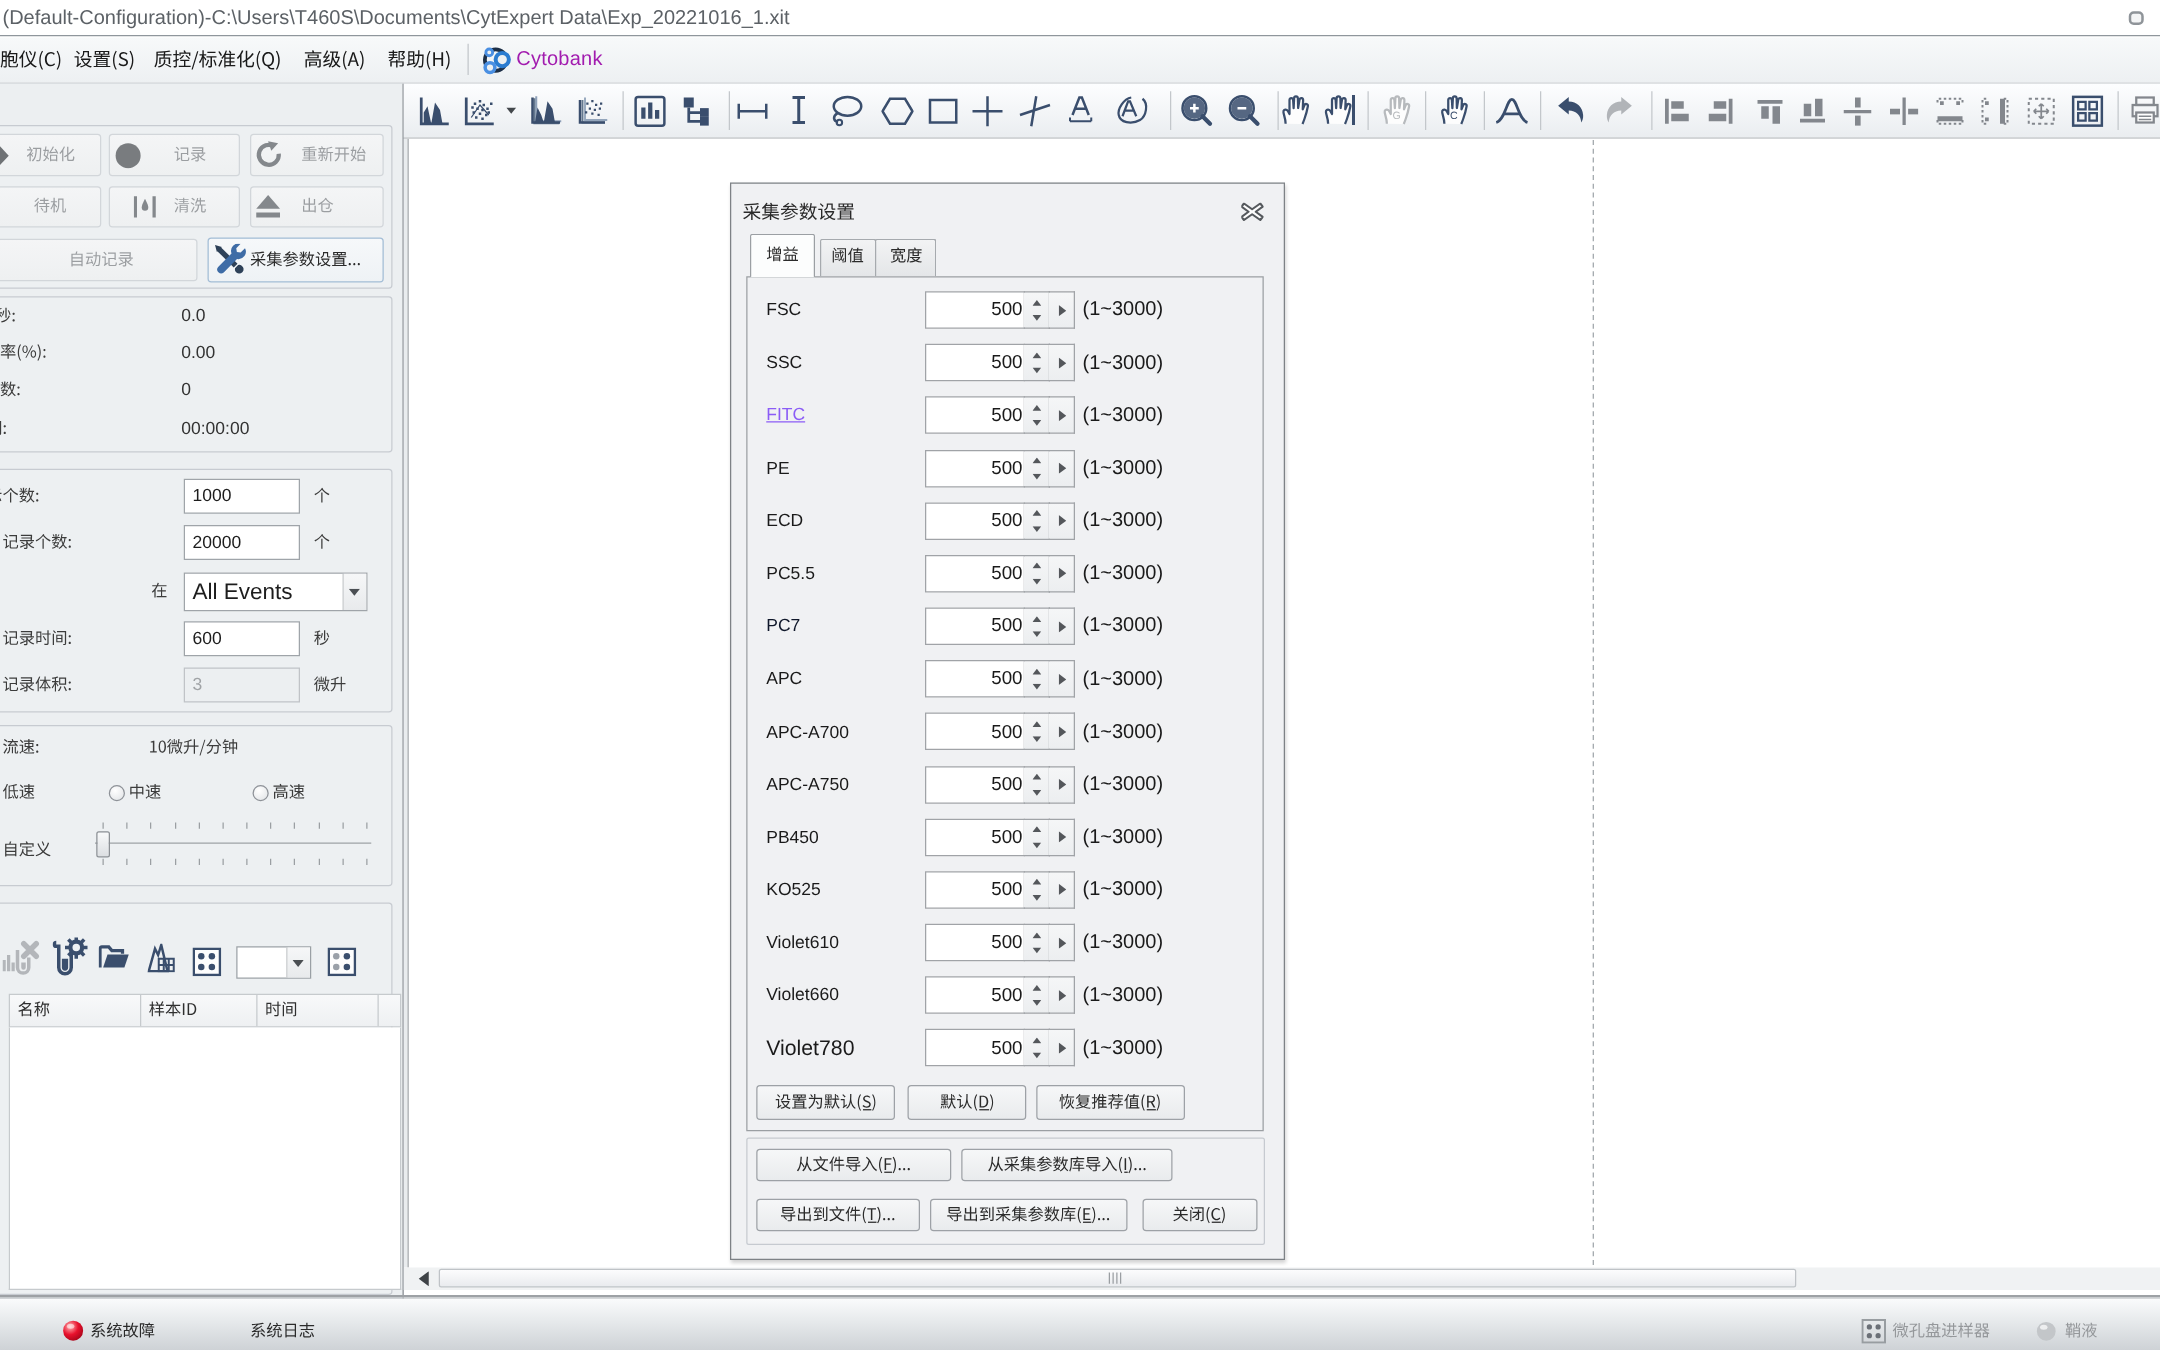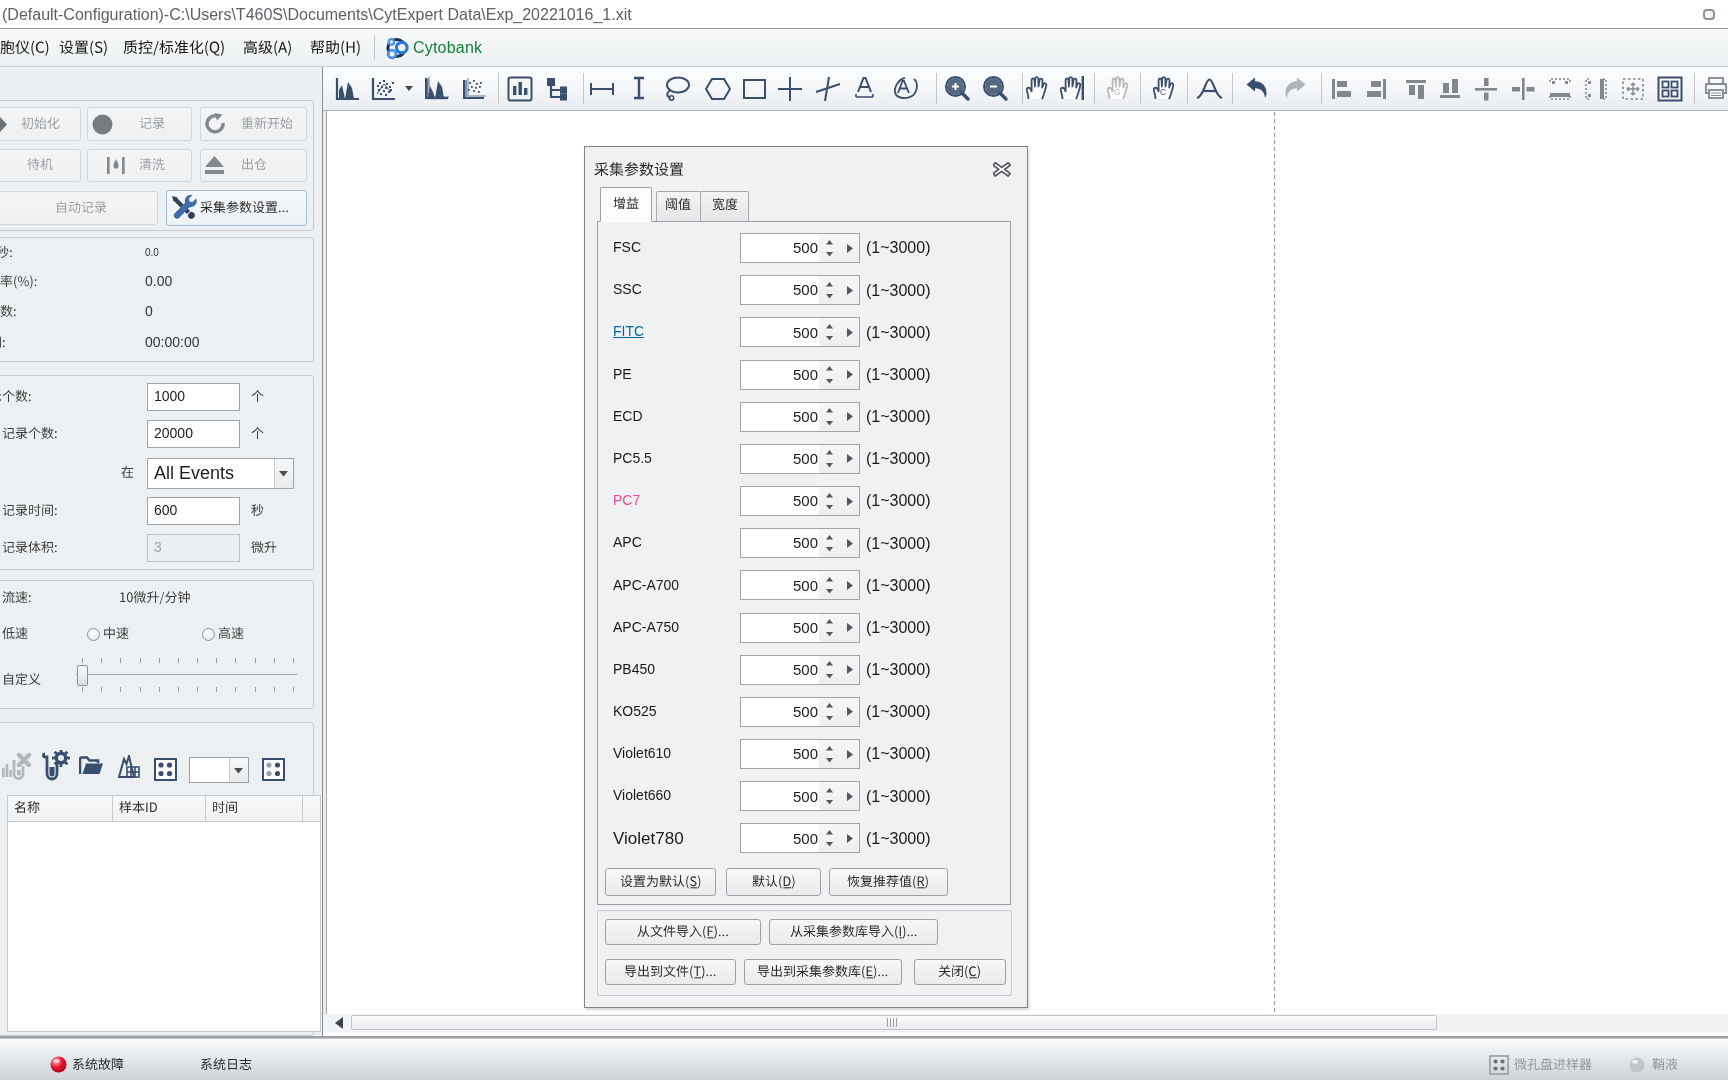--- a/index.html
+++ b/index.html
@@ -33,21 +33,21 @@
       <path d="M4.1 -12.6V-11.4H1V-10.5H4.1V-9.4H1.3V-8.5H4.1V-8.2C4.1 -7.9 4.1 -7.6 4 -7.3H0.8V-6.4H3.6C3.1 -5.8 2.3 -5.1 1 -4.7C1.3 -4.5 1.6 -4.1 1.8 -3.9C3.5 -4.5 4.4 -5.5 4.8 -6.4H8.1V-7.3H5.2C5.2 -7.6 5.2 -7.9 5.2 -8.2V-8.5H7.7V-9.4H5.2V-10.5H8V-11.4H5.2V-12.6ZM8.8 -12V-4.5H9.8V-11H12.4C12 -10.3 11.5 -9.6 11 -8.9C12.3 -8.2 12.8 -7.5 12.8 -7C12.8 -6.7 12.7 -6.5 12.4 -6.3C12.3 -6.3 12 -6.2 11.8 -6.2C11.4 -6.2 10.8 -6.2 10.2 -6.3C10.4 -6 10.5 -5.6 10.6 -5.3C11.1 -5.3 11.8 -5.3 12.3 -5.3C12.6 -5.4 12.9 -5.4 13.2 -5.6C13.7 -5.8 13.9 -6.3 13.9 -6.9C13.9 -7.6 13.5 -8.3 12.2 -9.1C12.8 -9.9 13.5 -10.8 14.1 -11.5L13.3 -12L13.1 -12ZM2.2 -3.9V0.4H3.4V-2.9H6.9V1.2H8V-2.9H11.8V-0.9C11.8 -0.7 11.8 -0.6 11.5 -0.6C11.3 -0.6 10.4 -0.6 9.4 -0.6C9.6 -0.3 9.8 0.1 9.8 0.4C11.1 0.4 11.9 0.4 12.4 0.2C12.8 0 13 -0.3 13 -0.8V-3.9H8V-5.1H6.9V-3.9Z M24.5 -12.6C24.5 -11.4 24.5 -10.3 24.5 -9.2H22V-8.1H24.4C24.2 -4.5 23.4 -1.4 20.6 0.4C20.8 0.6 21.2 1 21.4 1.2C24.4 -0.8 25.3 -4.2 25.5 -8.1H27.8C27.7 -2.6 27.6 -0.6 27.2 -0.2C27 0 26.9 0.1 26.6 0.1C26.3 0.1 25.5 0 24.6 -0C24.8 0.3 25 0.8 25 1.1C25.8 1.1 26.6 1.1 27.1 1.1C27.5 1 27.9 0.9 28.1 0.5C28.6 -0.1 28.8 -2.3 28.9 -8.6C28.9 -8.8 28.9 -9.2 28.9 -9.2H25.5C25.6 -10.3 25.6 -11.4 25.6 -12.6ZM15.5 -1.4 15.7 -0.3C17.5 -0.7 20 -1.3 22.4 -1.8L22.3 -2.9L21.5 -2.7V-11.9H16.6V-1.6ZM17.6 -1.8V-4.4H20.4V-2.4ZM17.6 -7.6H20.4V-5.4H17.6ZM17.6 -8.6V-10.8H20.4V-8.6Z M33.6 2.9 34.4 2.6C33.1 0.4 32.5 -2.1 32.5 -4.7C32.5 -7.2 33.1 -9.7 34.4 -11.9L33.6 -12.3C32.2 -10 31.4 -7.6 31.4 -4.7C31.4 -1.7 32.2 0.7 33.6 2.9Z M36.6 0H38V-5.2H43.1V0H44.5V-11H43.1V-6.4H38V-11H36.6Z M47.5 2.9C48.9 0.7 49.7 -1.7 49.7 -4.7C49.7 -7.6 48.9 -10 47.5 -12.3L46.6 -11.9C47.9 -9.7 48.6 -7.2 48.6 -4.7C48.6 -2.1 47.9 0.4 46.6 2.6Z" fill="#1b1b1b"></path>
     </g>
   </svg>
 <div style="position:absolute;left:374px;top:35px;width:1px;height:25px;background:#c2c6ca;"></div>
 <svg class="abs" style="left:385px;top:36px" width="25" height="24" viewBox="0 0 25 24">
 <circle cx="11.5" cy="12" r="8.6" fill="none" stroke="#1d2f47" stroke-width="3"></circle>
 <circle cx="16.8" cy="11.6" r="5.3" fill="#edf0f2" stroke="#2b7cd0" stroke-width="3.2"></circle>
 <circle cx="7" cy="18" r="3.9" fill="#edf0f2" stroke="#4a8fe2" stroke-width="2.8"></circle>
 <circle cx="6.4" cy="5.9" r="2.7" fill="#edf0f2" stroke="#4a8fe2" stroke-width="2.3"></circle>
 </svg>
-<div style="position:absolute;left:413px;top:34.4px;font-size:16px;color:#15803d;line-height:27.2px;white-space:pre;letter-spacing:0.2px;">Cytobank</div>
+<div style="position:absolute;left:413px;top:34.4px;font-size:16px;color:#a21caf;line-height:27.2px;white-space:pre;letter-spacing:0.2px;">Cytobank</div>
 <div style="position:absolute;left:0px;top:67px;width:323px;height:973px;background:#eceff1;border-right:1px solid #888d92;"></div>
 <div style="position:absolute;left:-12px;top:100px;width:326px;height:131px;border:1px solid #c7cbd1;border-radius:3px;background:#edf0f2;"></div>
 <div style="position:absolute;left:-12px;top:237px;width:326px;height:125px;border:1px solid #c7cbd1;border-radius:3px;background:#edf0f2;"></div>
 <div style="position:absolute;left:-12px;top:375px;width:326px;height:195px;border:1px solid #c7cbd1;border-radius:3px;background:#edf0f2;"></div>
 <div style="position:absolute;left:-12px;top:580px;width:326px;height:129px;border:1px solid #c7cbd1;border-radius:3px;background:#edf0f2;"></div>
 <div style="position:absolute;left:-12px;top:722px;width:326px;height:314px;border:1px solid #c7cbd1;border-radius:3px;background:#edf0f2;"></div>
 <div style="position:absolute;left:-30px;top:107px;width:111px;height:34px;background:linear-gradient(#f4f5f6,#eef0f1);border:1px solid #d2d6da;border-radius:3px;"></div>
 <div style="position:absolute;left:87px;top:107px;width:105px;height:34px;background:linear-gradient(#f4f5f6,#eef0f1);border:1px solid #d2d6da;border-radius:3px;"></div>
 <div style="position:absolute;left:200px;top:107px;width:107px;height:34px;background:linear-gradient(#f4f5f6,#eef0f1);border:1px solid #d2d6da;border-radius:3px;"></div>
 <div style="position:absolute;left:-30px;top:149px;width:111px;height:33px;background:linear-gradient(#f4f5f6,#eef0f1);border:1px solid #d2d6da;border-radius:3px;"></div>
@@ -133,21 +133,21 @@
 <svg style="position:absolute;left:-26px;top:305.1px;overflow:visible" width="44" height="14">
     <g transform="translate(0,11.0)">
       <path d="M5.9 -5.3V-3.4H2.7V-5.3ZM6.9 -5.3H10.2V-3.4H6.9ZM5.9 -6.2H2.7V-8.1H5.9ZM6.9 -6.2V-8.1H10.2V-6.2ZM1.6 -9V-1.7H2.7V-2.5H5.9V-1.1C5.9 0.4 6.3 0.8 7.8 0.8C8.1 0.8 10.3 0.8 10.6 0.8C12 0.8 12.3 0.1 12.5 -1.8C12.2 -1.9 11.8 -2.1 11.5 -2.3C11.4 -0.6 11.3 -0.2 10.6 -0.2C10.1 -0.2 8.2 -0.2 7.8 -0.2C7 -0.2 6.9 -0.3 6.9 -1.1V-2.5H11.2V-9H6.9V-10.9H5.9V-9Z M19 -7V-5.1H13.7V-4.2H19V-0.3C19 -0 19 0 18.7 0.1C18.4 0.1 17.4 0.1 16.4 0C16.5 0.3 16.7 0.8 16.8 1C18.1 1 18.9 1 19.4 0.9C19.9 0.7 20.1 0.4 20.1 -0.2V-4.2H25.4V-5.1H20.1V-6.5C21.5 -7.3 23.2 -8.4 24.3 -9.5L23.6 -10.1L23.4 -10H15V-9.1H22.3C21.4 -8.3 20.1 -7.5 19 -7Z M31.8 -10.7C31.5 -10.2 31.1 -9.4 30.8 -8.9L31.4 -8.6C31.8 -9.1 32.2 -9.7 32.6 -10.3ZM27.1 -10.3C27.5 -9.8 27.8 -9 27.9 -8.6L28.7 -8.9C28.6 -9.4 28.2 -10.1 27.9 -10.6ZM31.3 -3.4C31 -2.7 30.6 -2.1 30.1 -1.6C29.6 -1.9 29.1 -2.1 28.6 -2.3C28.8 -2.7 29 -3 29.2 -3.4ZM27.4 -2C28.1 -1.7 28.8 -1.4 29.4 -1.1C28.6 -0.5 27.6 -0.1 26.5 0.2C26.7 0.4 26.9 0.7 27 0.9C28.2 0.6 29.3 0.1 30.2 -0.7C30.7 -0.4 31.1 -0.1 31.4 0.1L32 -0.6C31.7 -0.8 31.3 -1 30.9 -1.2C31.6 -2 32.1 -2.9 32.4 -4L31.9 -4.2L31.7 -4.2H29.6L29.9 -4.9L29 -5C28.9 -4.8 28.8 -4.5 28.7 -4.2H26.9V-3.4H28.3C28 -2.9 27.7 -2.4 27.4 -2ZM29.3 -10.9V-8.5H26.6V-7.7H29C28.4 -6.9 27.4 -6 26.5 -5.7C26.7 -5.5 26.9 -5.1 27 -4.9C27.8 -5.3 28.7 -6.1 29.3 -6.8V-5.3H30.3V-7C30.9 -6.6 31.7 -6 32 -5.7L32.5 -6.4C32.2 -6.6 31.1 -7.3 30.4 -7.7H32.9V-8.5H30.3V-10.9ZM34.2 -10.8C33.9 -8.5 33.3 -6.3 32.3 -5C32.5 -4.8 32.8 -4.5 33 -4.4C33.3 -4.9 33.6 -5.4 33.9 -6.1C34.2 -4.8 34.5 -3.6 35 -2.6C34.3 -1.4 33.3 -0.4 31.9 0.3C32 0.5 32.3 0.9 32.4 1.1C33.7 0.4 34.7 -0.5 35.5 -1.7C36.2 -0.6 37 0.3 38 0.9C38.1 0.7 38.4 0.3 38.6 0.2C37.5 -0.4 36.7 -1.4 36 -2.6C36.7 -3.9 37.2 -5.5 37.4 -7.5H38.3V-8.4H34.6C34.8 -9.1 35 -9.9 35.1 -10.7ZM36.5 -7.5C36.3 -6 36 -4.7 35.5 -3.6C35 -4.8 34.7 -6.1 34.4 -7.5Z M40.8 -5.1C41.3 -5.1 41.7 -5.4 41.7 -6C41.7 -6.5 41.3 -6.9 40.8 -6.9C40.3 -6.9 39.9 -6.5 39.9 -6C39.9 -5.4 40.3 -5.1 40.8 -5.1ZM40.8 0.2C41.3 0.2 41.7 -0.2 41.7 -0.7C41.7 -1.3 41.3 -1.6 40.8 -1.6C40.3 -1.6 39.9 -1.3 39.9 -0.7C39.9 -0.2 40.3 0.2 40.8 0.2Z" fill="#3c3c3c"></path>
     </g>
   </svg>
 <svg style="position:absolute;left:-24px;top:336.1px;overflow:visible" width="31" height="14">
     <g transform="translate(0,11.0)">
       <path d="M6.2 -5.9C6.9 -4.9 7.7 -3.5 8.2 -2.7L9 -3.2C8.6 -4 7.7 -5.3 7 -6.3ZM4.2 -5.2V-2.3H2V-5.2ZM4.2 -6.1H2V-8.9H4.2ZM1.1 -9.8V-0.3H2V-1.4H5.1V-9.8ZM9.9 -10.9V-8.3H5.7V-7.4H9.9V-0.4C9.9 -0.2 9.8 -0.1 9.6 -0.1C9.3 -0.1 8.3 -0.1 7.3 -0.1C7.4 0.2 7.6 0.6 7.7 0.9C9 0.9 9.8 0.9 10.3 0.7C10.7 0.6 10.9 0.3 10.9 -0.4V-7.4H12.5V-8.3H10.9V-10.9Z M14.2 -8V1H15.2V-8ZM14.4 -10.3C15 -9.7 15.7 -8.9 16 -8.4L16.8 -8.9C16.4 -9.4 15.7 -10.2 15.1 -10.8ZM17.9 -3.8H21V-2.1H17.9ZM17.9 -6.4H21V-4.7H17.9ZM17 -7.2V-1.3H22V-7.2ZM17.6 -10.2V-9.3H23.9V-0.1C23.9 0 23.8 0.1 23.6 0.1C23.5 0.1 22.9 0.1 22.4 0.1C22.5 0.3 22.7 0.7 22.7 1C23.5 1 24.1 1 24.4 0.8C24.8 0.7 24.9 0.4 24.9 -0.1V-10.2Z M27.8 -5.1C28.3 -5.1 28.7 -5.4 28.7 -6C28.7 -6.5 28.3 -6.9 27.8 -6.9C27.3 -6.9 26.9 -6.5 26.9 -6C26.9 -5.4 27.3 -5.1 27.8 -5.1ZM27.8 0.2C28.3 0.2 28.7 -0.2 28.7 -0.7C28.7 -1.3 28.3 -1.6 27.8 -1.6C27.3 -1.6 26.9 -1.3 26.9 -0.7C26.9 -0.2 27.3 0.2 27.8 0.2Z" fill="#3c3c3c"></path>
     </g>
   </svg>
-<div style="position:absolute;left:145px;top:241.1px;font-size:10px;color:#333;line-height:23.8px;white-space:pre;">0.0</div>
+<div style="position:absolute;left:145px;top:241.1px;font-size:14px;color:#333;line-height:23.8px;white-space:pre;">0.0</div>
 <div style="position:absolute;left:145px;top:270.1px;font-size:14px;color:#333;line-height:23.8px;white-space:pre;">0.00</div>
 <div style="position:absolute;left:145px;top:300.1px;font-size:14px;color:#333;line-height:23.8px;white-space:pre;">0</div>
 <div style="position:absolute;left:145px;top:331.1px;font-size:14px;color:#333;line-height:23.8px;white-space:pre;">00:00:00</div>
 <svg style="position:absolute;left:-24px;top:390.1px;overflow:visible" width="57" height="14">
     <g transform="translate(0,11.0)">
       <path d="M3.2 -7.4H9.8V-6.1H3.2ZM3.2 -9.5H9.8V-8.2H3.2ZM2.2 -10.3V-5.3H10.8V-10.3ZM10.7 -4.3C10.2 -3.5 9.5 -2.3 8.9 -1.6L9.6 -1.3C10.2 -2 10.9 -3 11.5 -3.9ZM1.6 -3.9C2.1 -3 2.8 -1.9 3.1 -1.2L3.9 -1.6C3.6 -2.3 2.9 -3.4 2.4 -4.2ZM7.4 -4.7V-0.5H5.5V-4.7H4.6V-0.5H0.5V0.4H12.5V-0.5H8.4V-4.7Z M16 -4.6C15.5 -3.1 14.5 -1.7 13.5 -0.7C13.7 -0.6 14.1 -0.3 14.4 -0.1C15.4 -1.1 16.4 -2.7 17 -4.3ZM21.9 -4.2C22.8 -2.9 23.8 -1.2 24.2 -0.1L25.1 -0.6C24.8 -1.7 23.7 -3.3 22.8 -4.5ZM14.9 -10V-9H24.1V-10ZM13.8 -6.8V-5.8H19V-0.2C19 -0 18.9 0 18.7 0C18.4 0 17.6 0 16.7 0C16.8 0.3 17 0.7 17 1C18.2 1 19 1 19.4 0.9C19.9 0.7 20 0.4 20 -0.2V-5.8H25.2V-6.8Z M32 -7.1V1H33V-7.1ZM32.6 -10.9C31.3 -8.8 28.9 -6.9 26.5 -5.8C26.7 -5.6 27 -5.2 27.2 -4.9C29.2 -5.9 31.1 -7.4 32.5 -9.2C34.2 -7.1 36 -5.9 37.9 -4.9C38 -5.2 38.3 -5.6 38.6 -5.8C36.6 -6.7 34.7 -8 33.1 -10L33.4 -10.5Z M44.8 -10.7C44.5 -10.2 44.1 -9.4 43.8 -8.9L44.4 -8.6C44.8 -9.1 45.2 -9.7 45.6 -10.3ZM40.1 -10.3C40.5 -9.8 40.8 -9 41 -8.6L41.7 -8.9C41.6 -9.4 41.2 -10.1 40.9 -10.6ZM44.3 -3.4C44 -2.7 43.6 -2.1 43.1 -1.6C42.6 -1.9 42.1 -2.1 41.6 -2.3C41.8 -2.7 42 -3 42.2 -3.4ZM40.4 -2C41.1 -1.7 41.8 -1.4 42.4 -1.1C41.6 -0.5 40.6 -0.1 39.5 0.2C39.7 0.4 39.9 0.7 40 0.9C41.2 0.6 42.3 0.1 43.2 -0.7C43.7 -0.4 44.1 -0.1 44.4 0.1L45 -0.6C44.7 -0.8 44.3 -1 43.9 -1.2C44.6 -2 45.1 -2.9 45.4 -4L44.9 -4.2L44.7 -4.2H42.6L42.9 -4.9L42 -5C41.9 -4.8 41.8 -4.5 41.7 -4.2H39.9V-3.4H41.3C41 -2.9 40.7 -2.4 40.4 -2ZM42.3 -10.9V-8.5H39.6V-7.7H42C41.4 -6.9 40.4 -6 39.5 -5.7C39.7 -5.5 39.9 -5.1 40 -4.9C40.8 -5.3 41.7 -6.1 42.3 -6.8V-5.3H43.3V-7C43.9 -6.6 44.7 -6 45 -5.7L45.5 -6.4C45.2 -6.6 44.1 -7.3 43.4 -7.7H45.9V-8.5H43.3V-10.9ZM47.2 -10.8C46.9 -8.5 46.3 -6.3 45.3 -5C45.5 -4.8 45.8 -4.5 46 -4.4C46.3 -4.9 46.6 -5.4 46.9 -6.1C47.2 -4.8 47.5 -3.6 48 -2.6C47.3 -1.4 46.3 -0.4 44.9 0.3C45 0.5 45.3 0.9 45.4 1.1C46.7 0.4 47.7 -0.5 48.5 -1.7C49.2 -0.6 50 0.3 51 0.9C51.1 0.7 51.4 0.3 51.6 0.2C50.5 -0.4 49.7 -1.4 49 -2.6C49.7 -3.9 50.2 -5.5 50.4 -7.5H51.3V-8.4H47.6C47.8 -9.1 48 -9.9 48.1 -10.7ZM49.5 -7.5C49.3 -6 49 -4.7 48.5 -3.6C48 -4.8 47.7 -6.1 47.4 -7.5Z M53.8 -5.1C54.3 -5.1 54.7 -5.4 54.7 -6C54.7 -6.5 54.3 -6.9 53.8 -6.9C53.3 -6.9 52.9 -6.5 52.9 -6C52.9 -5.4 53.3 -5.1 53.8 -5.1ZM53.8 0.2C54.3 0.2 54.7 -0.2 54.7 -0.7C54.7 -1.3 54.3 -1.6 53.8 -1.6C53.3 -1.6 52.9 -1.3 52.9 -0.7C52.9 -0.2 53.3 0.2 53.8 0.2Z" fill="#3c3c3c"></path>
     </g>
   </svg>
 <svg style="position:absolute;left:2px;top:427.1px;overflow:visible" width="57" height="14">
     <g transform="translate(0,11.0)">
@@ -639,21 +639,21 @@
     <path d="M3.5 0 L7 4.5 L0 4.5 Z" fill="#54575b"></path>
   </svg>
 <svg class="abs" style="left:826px;top:294.2px;z-index:61" width="7" height="5">
     <path d="M0 0 L7 0 L3.5 4.5 Z" fill="#54575b"></path>
   </svg>
 <div style="position:absolute;left:839px;top:275.17px;width:21px;height:30px;background:linear-gradient(#f5f6f7,#eceef0);border:1px solid #a0a3a7;border-left:none;z-index:60"></div>
 <svg class="abs" style="left:847px;top:285.7px;z-index:61" width="6" height="9">
     <path d="M0 0 L6 4.5 L0 9 Z" fill="#54575b"></path>
   </svg>
 <div style="position:absolute;left:866px;top:276.6px;font-size:16px;color:#1a1a1a;line-height:27.2px;white-space:pre;z-index:60;">(1~3000)</div>
-<div style="position:absolute;left:613px;top:320.4px;font-size:14px;color:#0369a1;line-height:23.8px;white-space:pre;z-index:60;text-decoration:underline;">FITC</div>
+<div style="position:absolute;left:613px;top:320.4px;font-size:14px;color:#8b5cf6;line-height:23.8px;white-space:pre;z-index:60;text-decoration:underline;">FITC</div>
 <div style="position:absolute;left:740px;top:317.34000000000003px;width:80px;height:30px;background:#fff;border:1px solid #a0a3a7;z-index:60"></div>
 <div style="position:absolute;left:740px;top:319.6px;font-size:15px;color:#1a1a1a;line-height:25.5px;white-space:pre;z-index:61;width:78px;text-align:right;">500</div>
 <div style="position:absolute;left:819px;top:317.34000000000003px;width:21px;height:30px;background:linear-gradient(#f5f6f7,#eceef0);border:1px solid #a0a3a7;border-left:none;z-index:60"></div>
 <svg class="abs" style="left:826px;top:323.8px;z-index:61" width="7" height="5">
     <path d="M3.5 0 L7 4.5 L0 4.5 Z" fill="#54575b"></path>
   </svg>
 <svg class="abs" style="left:826px;top:336.3px;z-index:61" width="7" height="5">
     <path d="M0 0 L7 0 L3.5 4.5 Z" fill="#54575b"></path>
   </svg>
 <div style="position:absolute;left:839px;top:317.34000000000003px;width:21px;height:30px;background:linear-gradient(#f5f6f7,#eceef0);border:1px solid #a0a3a7;border-left:none;z-index:60"></div>
@@ -699,21 +699,21 @@
     <path d="M3.5 0 L7 4.5 L0 4.5 Z" fill="#54575b"></path>
   </svg>
 <svg class="abs" style="left:826px;top:462.9px;z-index:61" width="7" height="5">
     <path d="M0 0 L7 0 L3.5 4.5 Z" fill="#54575b"></path>
   </svg>
 <div style="position:absolute;left:839px;top:443.85px;width:21px;height:30px;background:linear-gradient(#f5f6f7,#eceef0);border:1px solid #a0a3a7;border-left:none;z-index:60"></div>
 <svg class="abs" style="left:847px;top:454.4px;z-index:61" width="6" height="9">
     <path d="M0 0 L6 4.5 L0 9 Z" fill="#54575b"></path>
   </svg>
 <div style="position:absolute;left:866px;top:445.2px;font-size:16px;color:#1a1a1a;line-height:27.2px;white-space:pre;z-index:60;">(1~3000)</div>
-<div style="position:absolute;left:613px;top:489.1px;font-size:14px;color:#ec4899;line-height:23.8px;white-space:pre;z-index:60;text-align:center;">PC7</div>
+<div style="position:absolute;left:613px;top:489.1px;font-size:14px;color:#0f172a;line-height:23.8px;white-space:pre;z-index:60;text-align:center;">PC7</div>
 <div style="position:absolute;left:740px;top:486.02px;width:80px;height:30px;background:#fff;border:1px solid #a0a3a7;z-index:60"></div>
 <div style="position:absolute;left:740px;top:488.3px;font-size:15px;color:#1a1a1a;line-height:25.5px;white-space:pre;z-index:61;width:78px;text-align:right;">500</div>
 <div style="position:absolute;left:819px;top:486.02px;width:21px;height:30px;background:linear-gradient(#f5f6f7,#eceef0);border:1px solid #a0a3a7;border-left:none;z-index:60"></div>
 <svg class="abs" style="left:826px;top:492.5px;z-index:61" width="7" height="5">
     <path d="M3.5 0 L7 4.5 L0 4.5 Z" fill="#54575b"></path>
   </svg>
 <svg class="abs" style="left:826px;top:505.0px;z-index:61" width="7" height="5">
     <path d="M0 0 L7 0 L3.5 4.5 Z" fill="#54575b"></path>
   </svg>
 <div style="position:absolute;left:839px;top:486.02px;width:21px;height:30px;background:linear-gradient(#f5f6f7,#eceef0);border:1px solid #a0a3a7;border-left:none;z-index:60"></div>

